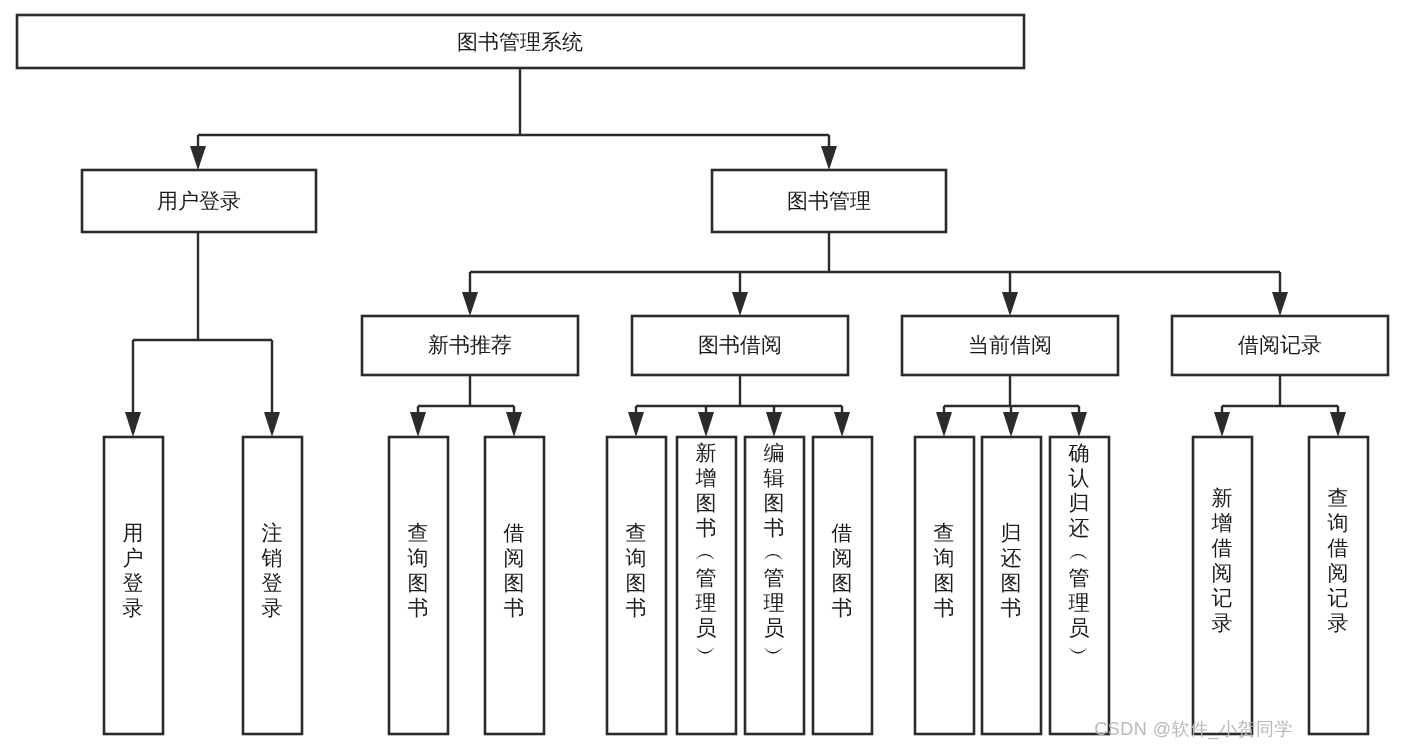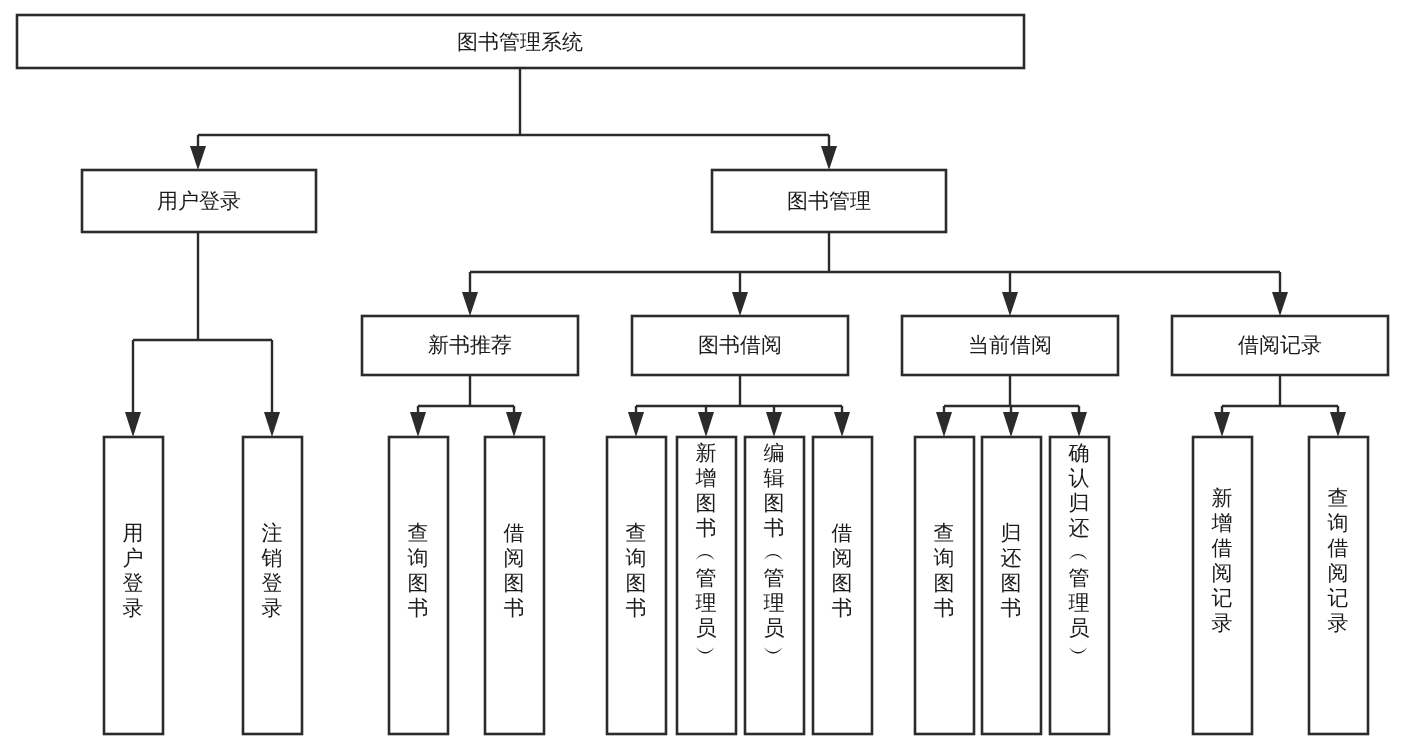--- a/index.html
+++ b/index.html
@@ -225,13 +225,14 @@
       <rect class="box-rect" x="1193" y="437" width="59" height="297"></rect>
       <text class="leaf-label vtext" x="1222" y="505"><tspan x="1222" dy="0">新</tspan><tspan x="1222" dy="25">增</tspan><tspan x="1222" dy="25">借</tspan><tspan x="1222" dy="25">阅</tspan><tspan x="1222" dy="25">记</tspan><tspan x="1222" dy="25">录</tspan></text>
     </g>
     <g>
       <rect class="box-rect" x="1309" y="437" width="59" height="297"></rect>
       <text class="leaf-label vtext" x="1338" y="505"><tspan x="1338" dy="0">查</tspan><tspan x="1338" dy="25">询</tspan><tspan x="1338" dy="25">借</tspan><tspan x="1338" dy="25">阅</tspan><tspan x="1338" dy="25">记</tspan><tspan x="1338" dy="25">录</tspan></text>
     </g>
 
   </svg>
 
+  <div class="watermark">CSDN @软件_小贺同学</div>
 </div>
 
 </body></html>

